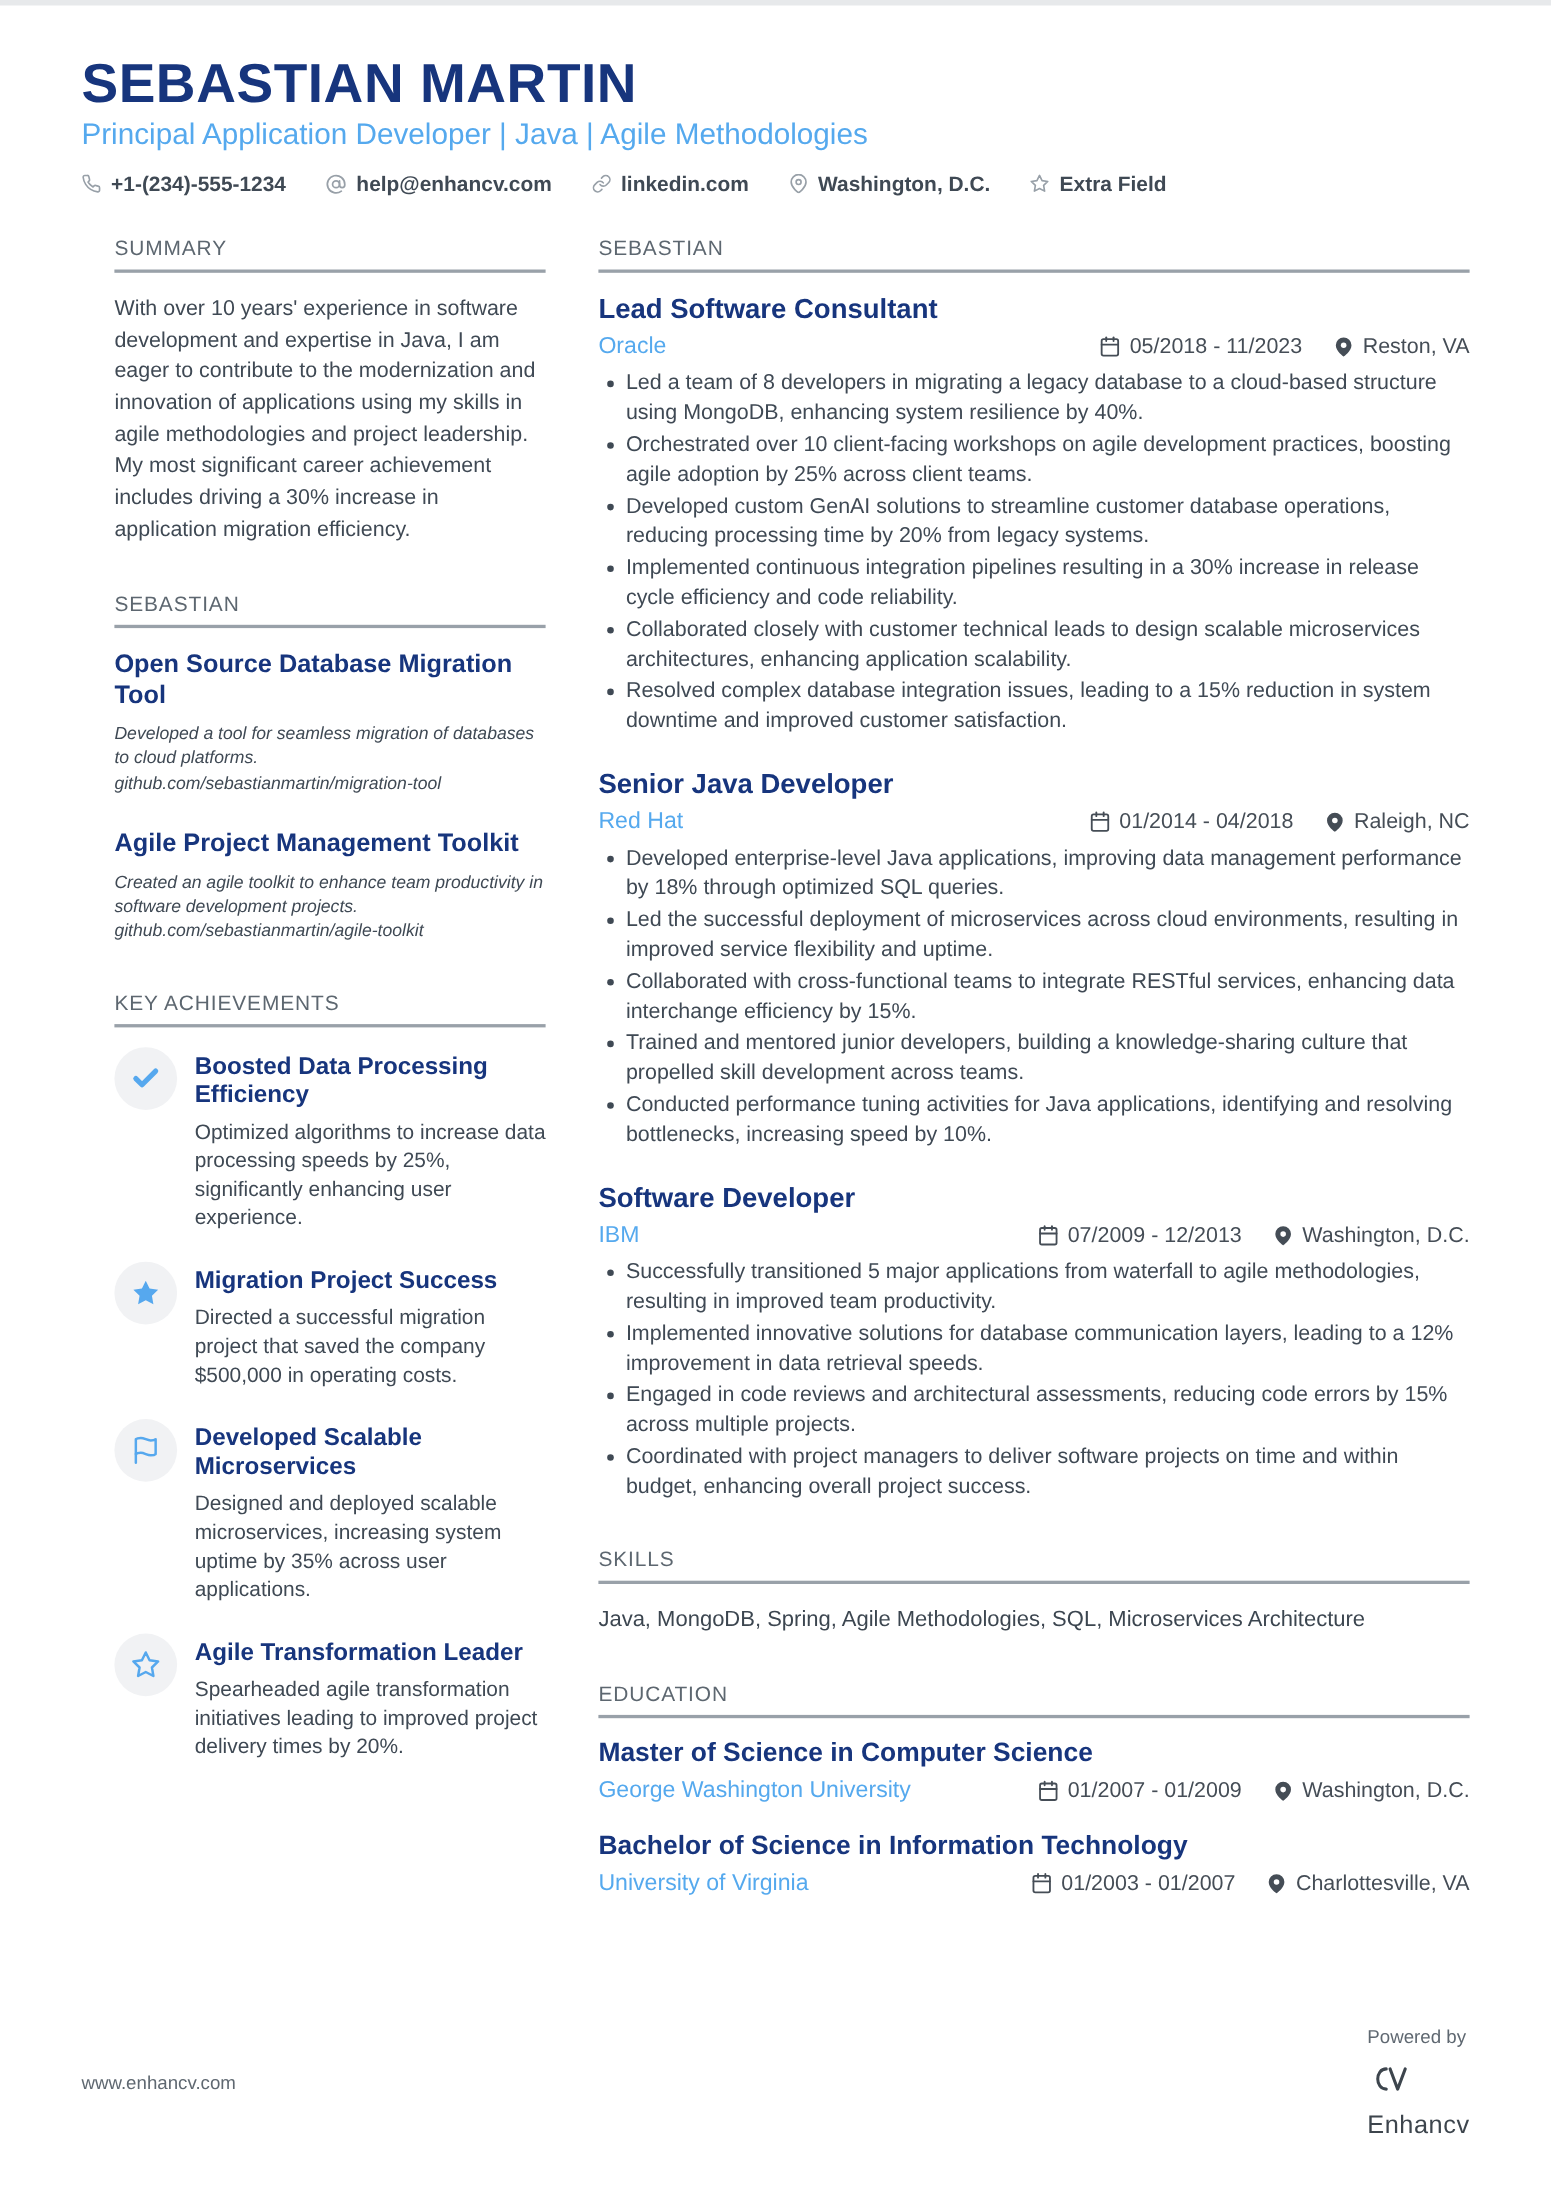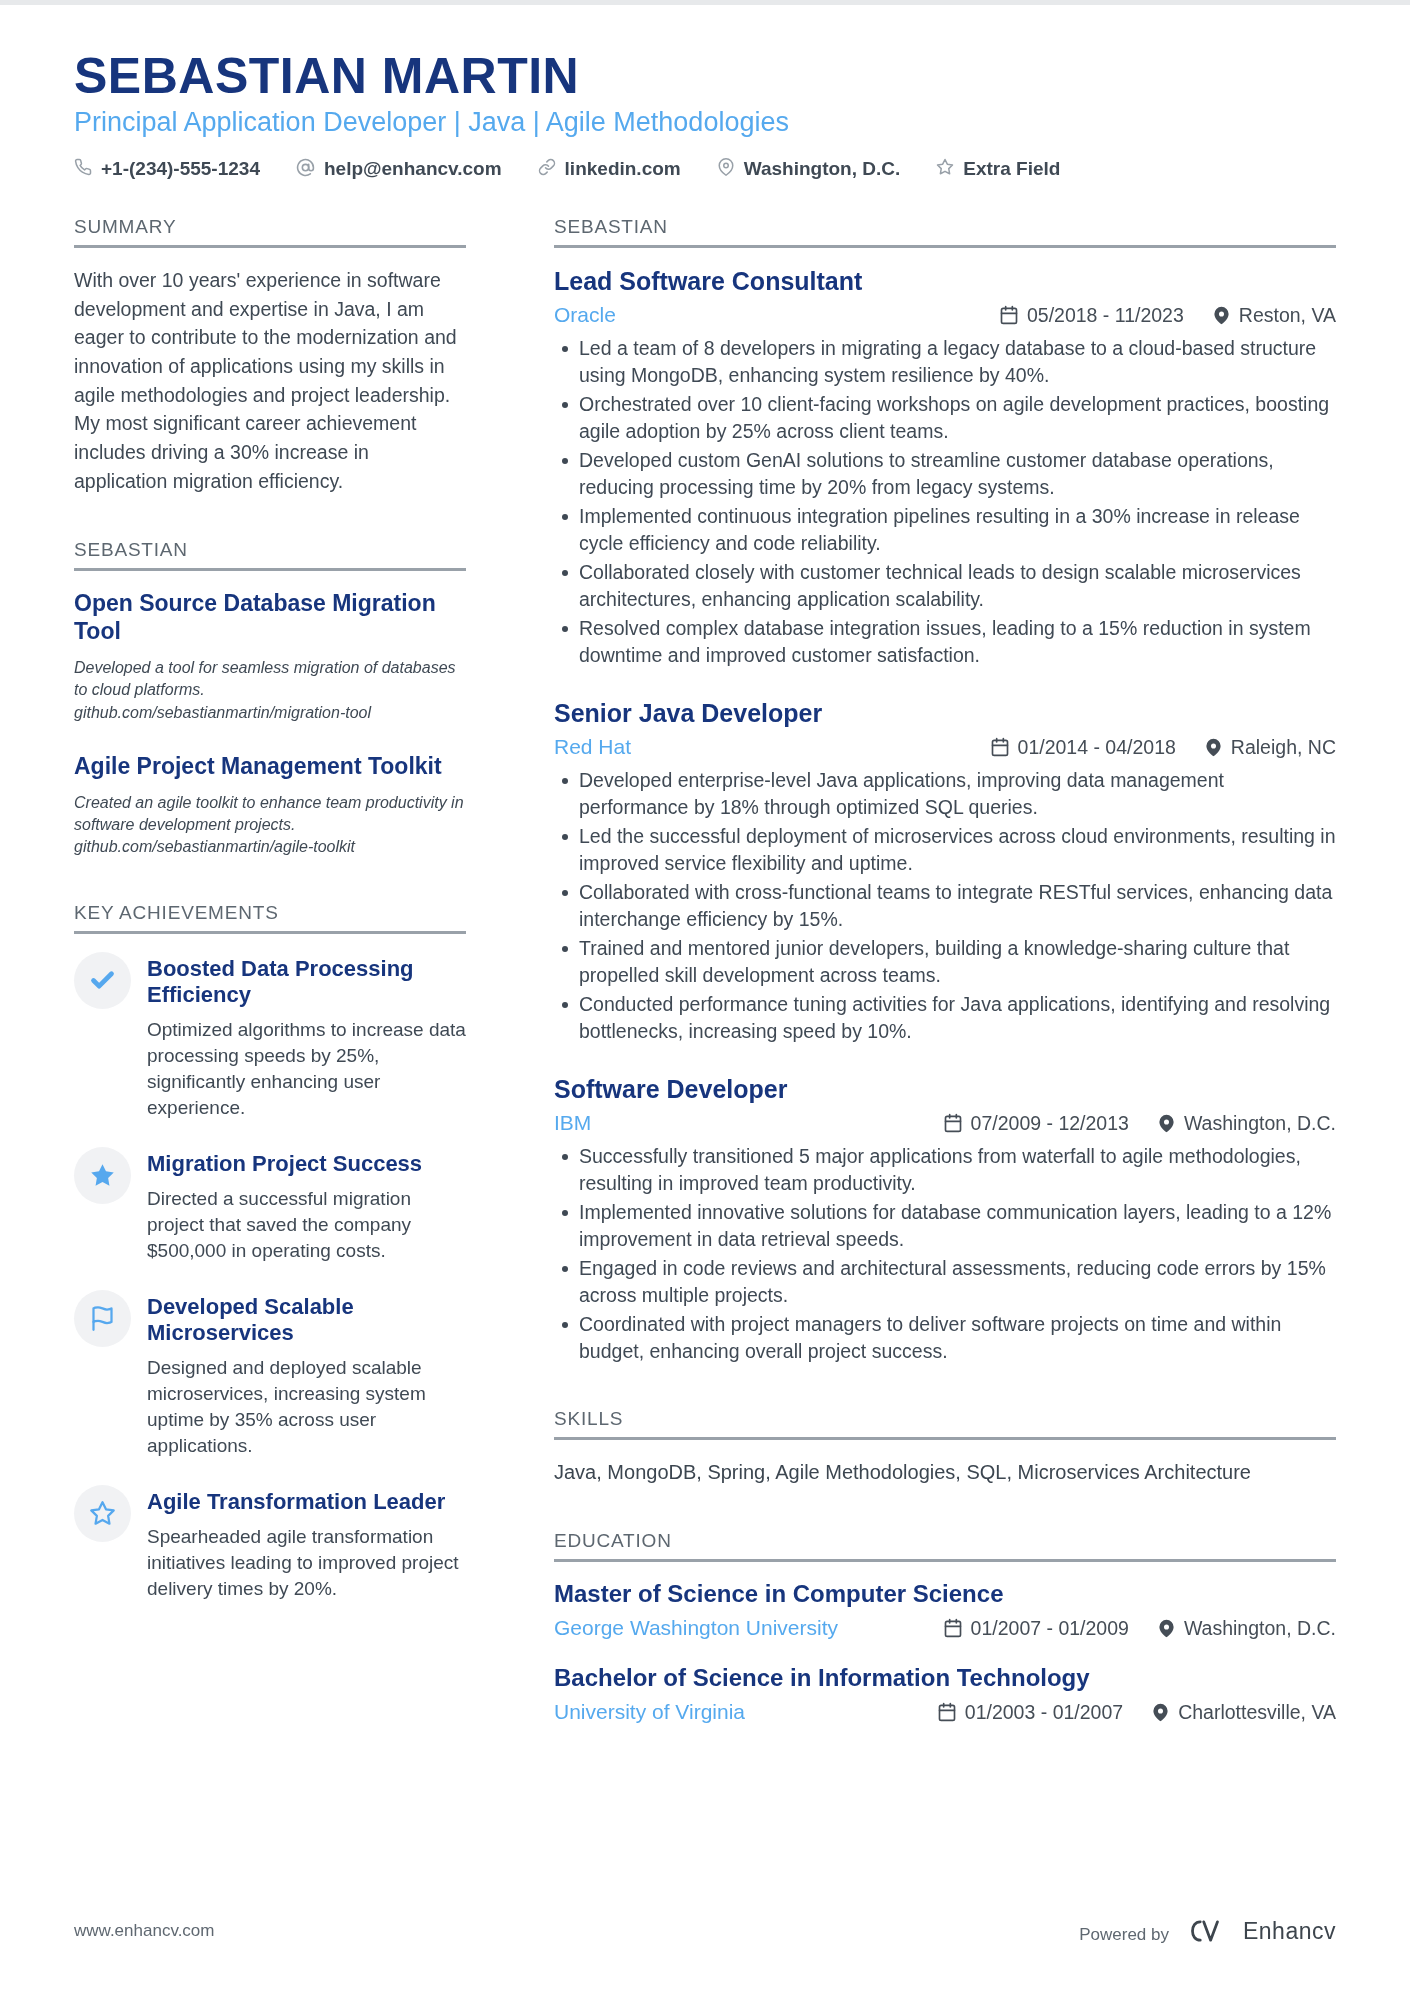--- a/index.html
+++ b/index.html
@@ -19,21 +19,21 @@
   .contact-row { display:flex; align-items:center; gap:36px; margin-top:20px; font-size:19px; color:#3f4954; }
   .contact-item { display:flex; gap:9px;font-weight:bold; }
   .contact-item .i { color:#98a0a8; }
 
   
   svg.i { display:block; fill:none; stroke:currentColor; stroke-width:2; stroke-linecap:round; stroke-linejoin:round; }
   svg.i.fillico { fill:currentColor; stroke:none; }
   svg.i.thick { stroke-width:4.2; }
 
   
-  .columns { display:flex; gap:88px; margin-top:36px; }
+  .columns { display:flex; gap:48px; margin-top:36px;margin-left:30px; }
   .col-left { width:392px; flex:none; }
   .col-right { flex:1; min-width:0; }
 
   .section { margin-bottom:44px; }
   .section-heading {
     font-size:19px; font-weight:400; letter-spacing:.8px; color:#5d6770;
     padding-bottom:7px; border-bottom:3px solid #99a1a9; margin-bottom:18px;
   }
 
   
@@ -64,21 +64,21 @@
 
   .skills-text { font-size:20px; line-height:1.4; color:#3c4650; }
 
   .edu { margin-bottom:24px; }
   .degree { font-size:24px; font-weight:700; color:#17357d; line-height:1.2; }
 
   
   .footer { position:absolute; left:74px; right:74px; bottom:50px;
             display:flex; justify-content:space-between; align-items:center; }
   .footer-site { font-size:17px; color:#5f6871; }
-  .powered { display:flex; align-items:flex-end; gap:14px; }
+  .powered { display:flex; align-items:flex-start; gap:14px;flex-direction:column; }
   .powered-label { font-size:17px; color:#5f6871; }
   .brand-logo { color:#3d454d; }
   .brand-name { font-size:23px; color:#3d454d; letter-spacing:.5px; }
 </style>
 </head>
 <body>
 
 <svg width="0" height="0" style="position:absolute" aria-hidden="true">
   <symbol id="ic-phone" viewBox="0 0 24 24">
       <path d="M22 16.92v3a2 2 0 0 1-2.18 2 19.79 19.79 0 0 1-8.63-3.07 19.5 19.5 0 0 1-6-6 19.79 19.79 0 0 1-3.07-8.67A2 2 0 0 1 4.11 2h3a2 2 0 0 1 2 1.72 12.84 12.84 0 0 0 .7 2.81 2 2 0 0 1-.45 2.11L8.09 9.91a16 16 0 0 0 6 6l1.27-1.27a2 2 0 0 1 2.11-.45 12.84 12.84 0 0 0 2.81.7A2 2 0 0 1 22 16.92z"></path>

